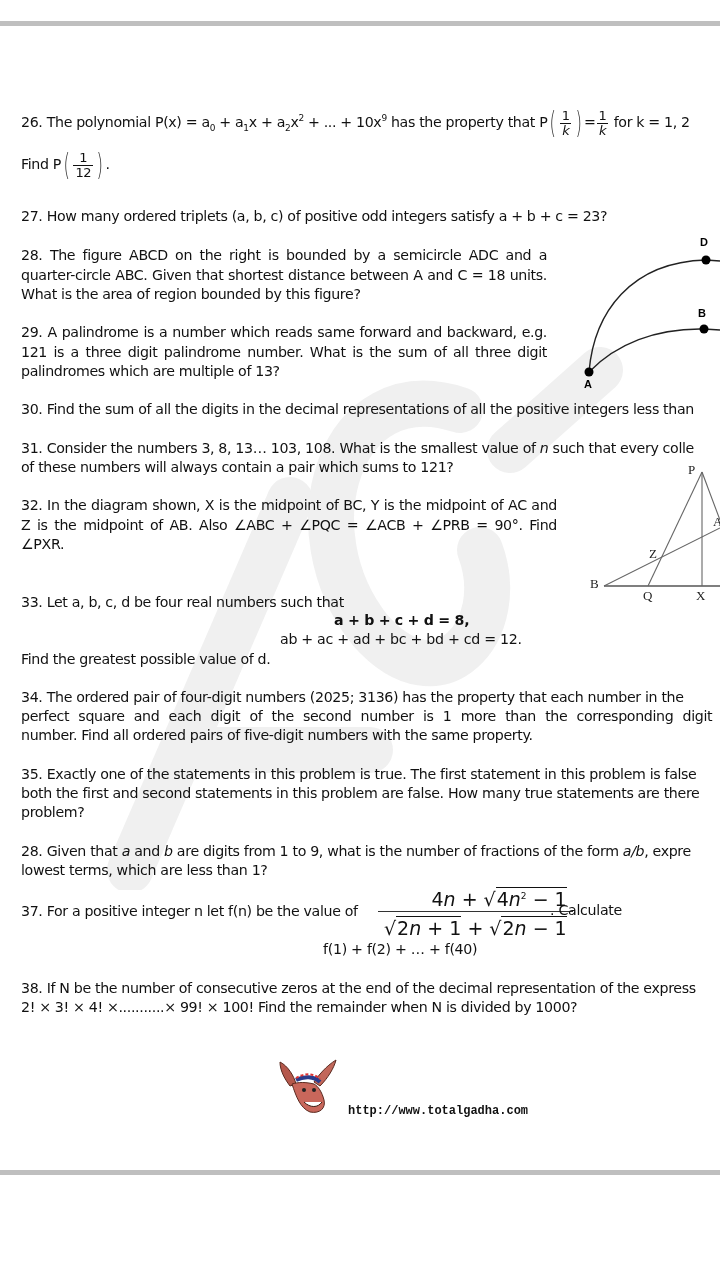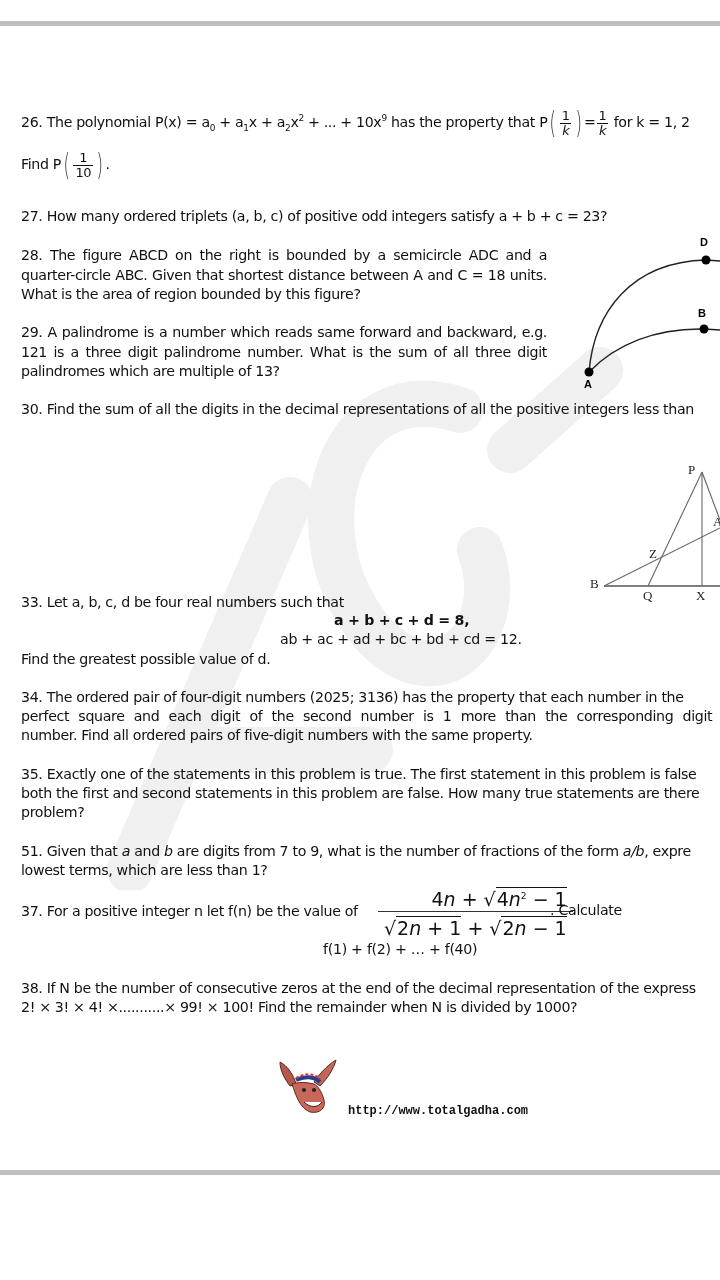--- a/index.html
+++ b/index.html
@@ -56,21 +56,21 @@
         <span class="num">1</span>
         <span class="den">k</span>
       </span><span class="paren">)</span><span>=</span><span class="frac">
         <span class="num">1</span>
         <span class="den">k</span>
       </span><span> for k = 1, 2</span>
   </div>
   <div class="p" style="top:150px;">
     <span>Find P</span><span class="paren">(</span><span class="frac">
         <span class="num">1</span>
-        <span class="den" style="font-style:normal">10</span>
+        <span class="den" style="font-style:normal">12</span>
       </span><span class="paren">)</span><span>.</span>
   </div>
 
   <div class="p" style="top:207px;">27. How many ordered triplets (a, b, c) of positive odd integers satisfy a + b + c = 23?</div>
 
   <div class="p wrap" style="top:246px; width:526px;">28. The figure ABCD on the right is bounded by a semicircle ADC and a quarter-circle ABC. Given that shortest distance between A and C = 18 units. What is the area of region bounded by this figure?</div>
 
   <div class="p wrap" style="top:323px; width:526px;">29. A palindrome is a number which reads same forward and backward, e.g. 121 is a three digit palindrome number. What is the sum of all three digit palindromes which are multiple of 13?</div>
 
   <svg class="diagram" style="left:576px; top:232px;" width="144" height="160" viewBox="0 0 144 160">
@@ -79,21 +79,26 @@
     <circle cx="130" cy="28" r="4.5" fill="#000"></circle>
     <circle cx="128" cy="97" r="4.5" fill="#000"></circle>
     <circle cx="13" cy="140" r="4.5" fill="#000"></circle>
     <text x="124" y="14" font-size="11" font-family="Liberation Sans, sans-serif" font-weight="bold">D</text>
     <text x="122" y="85" font-size="11" font-family="Liberation Sans, sans-serif" font-weight="bold">B</text>
     <text x="8" y="156" font-size="11" font-family="Liberation Sans, sans-serif" font-weight="bold">A</text>
   </svg>
 
   <div class="p" style="top:400px;">30. Find the sum of all the digits in the decimal representations of all the positive integers less than</div>
 
+  <div class="p" style="top:439px;">
+    <span>31. Consider the numbers 3, 8, 13… 103, 108. What is the smallest value of </span><i>n</i><span> such that every colle</span>
+  </div>
+  <div class="p" style="top:458px;">of these numbers will always contain a pair which sums to 121?</div>
 
+  <div class="p wrap" style="top:496px; width:536px;">32. In the diagram shown, X is the midpoint of BC, Y is the midpoint of AC and Z is the midpoint of AB. Also ∠ABC + ∠PQC = ∠ACB + ∠PRB = 90°. Find ∠PXR.</div>
 
   <svg class="diagram" style="left:586px; top:460px;" width="134" height="145" viewBox="0 0 134 145">
     <g stroke="#666" stroke-width="1.1" fill="none">
       <line x1="18" y1="126" x2="134" y2="126" stroke="#555" stroke-width="1.6"></line>
       <line x1="116" y1="12" x2="116" y2="126"></line>
       <line x1="116" y1="12" x2="62" y2="126"></line>
       <line x1="116" y1="12" x2="134" y2="60"></line>
       <line x1="18" y1="126" x2="134" y2="68"></line>
     </g>
     <g font-family="Liberation Serif, serif" font-size="13" fill="#222">
@@ -113,21 +118,21 @@
 
   <div class="p" style="top:688px;">34. The ordered pair of four-digit numbers (2025; 3136) has the property that each number in the</div>
   <div class="p" style="top:707px; word-spacing:5px;">perfect square and each digit of the second number is 1 more than the corresponding digit of</div>
   <div class="p" style="top:726px;">number. Find all ordered pairs of five-digit numbers with the same property.</div>
 
   <div class="p" style="top:765px;">35. Exactly one of the statements in this problem is true. The first statement in this problem is false</div>
   <div class="p" style="top:784px;">both the first and second statements in this problem are false. How many true statements are there</div>
   <div class="p" style="top:803px;">problem?</div>
 
   <div class="p" style="top:842px;">
-    <span>51. Given that </span><i>a</i><span> and </span><i>b</i><span> are digits from 7 to 9, what is the number of fractions of the form </span><i>a/b</i><span>, expre</span>
+    <span>28. Given that </span><i>a</i><span> and </span><i>b</i><span> are digits from 1 to 9, what is the number of fractions of the form </span><i>a/b</i><span>, expre</span>
   </div>
   <div class="p" style="top:861px;">lowest terms, which are less than 1?</div>
 
   <div class="p" style="top:902px;">37. For a positive integer n let f(n) be the value of</div>
   <div class="big-frac">
     <span class="num"><span>4</span><i>n</i><span> + </span>√<span class="sqrt"><span>4</span><i>n</i><sup>2</sup><span> − 1</span></span></span>
     <span class="den">√<span class="sqrt"><span>2</span><i>n</i><span> + 1</span></span><span> + </span>√<span class="sqrt"><span>2</span><i>n</i><span> − 1</span></span></span>
   </div>
   <div class="center" style="left:550px; top:902px;">. Calculate</div>
   <div class="center" style="left:323px; top:941px;">f(1) + f(2) + … + f(40)</div>

